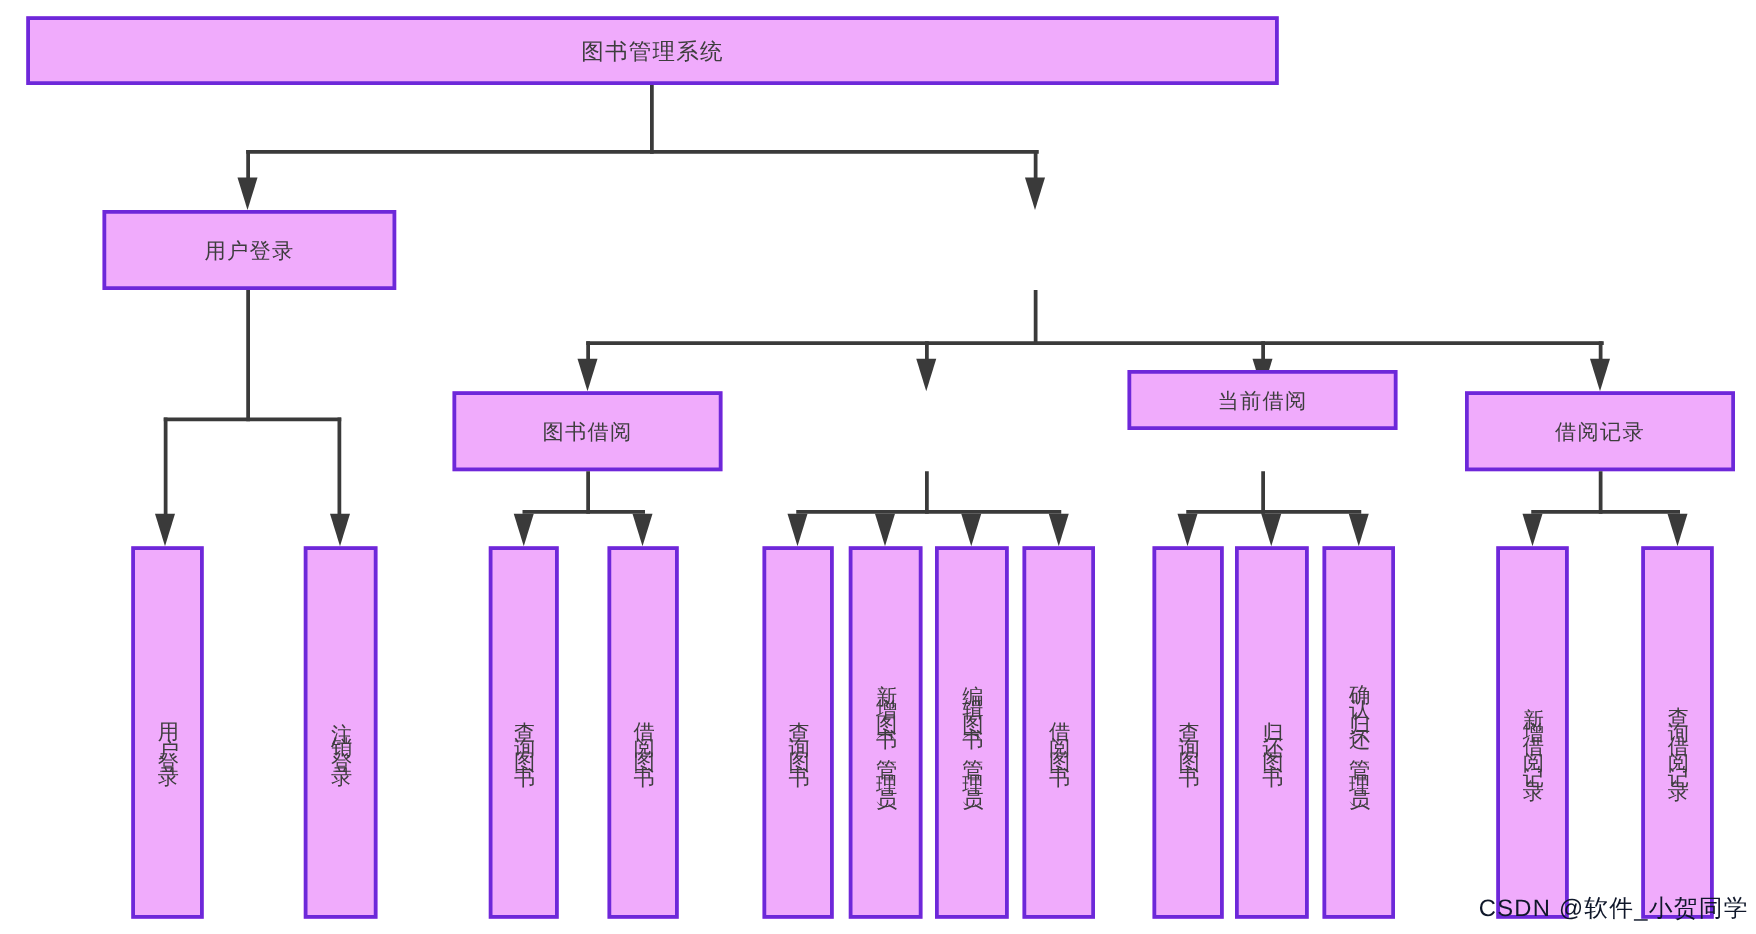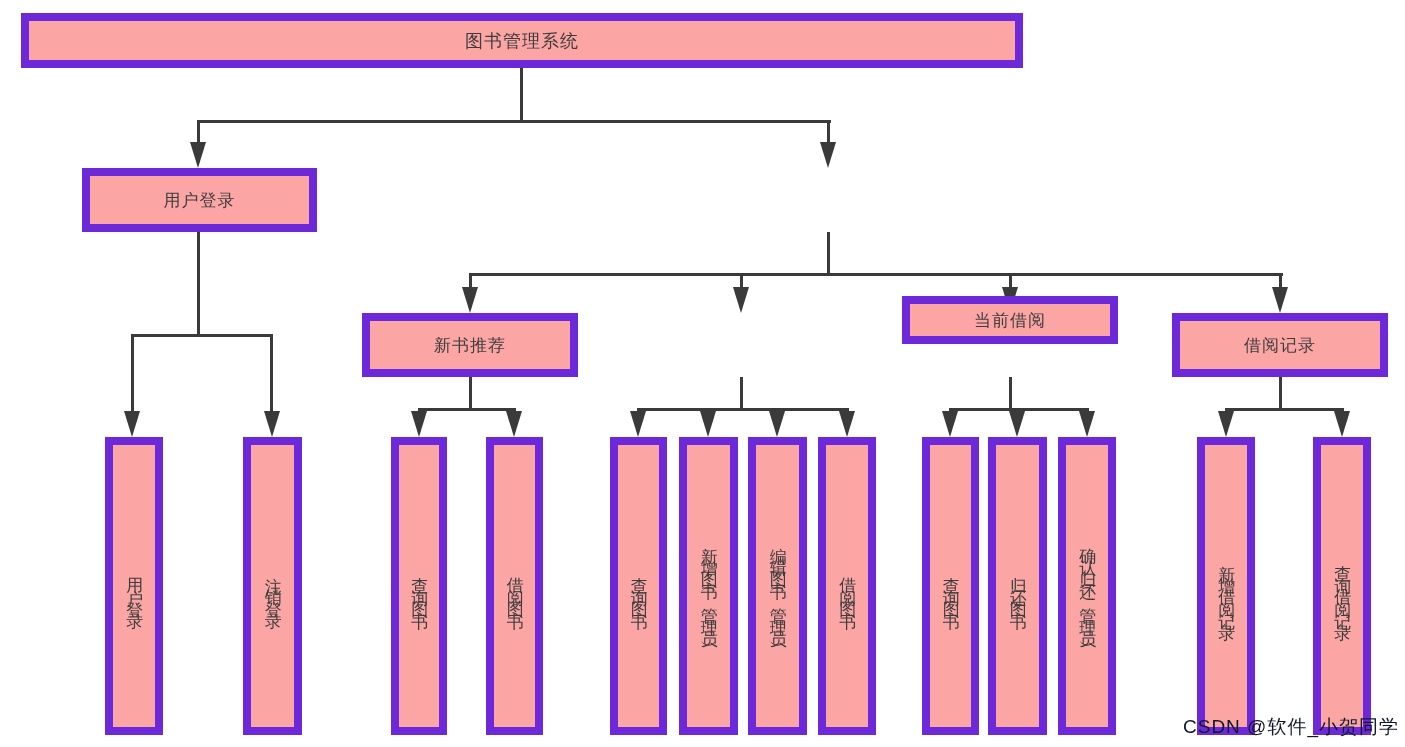--- a/index.html
+++ b/index.html
@@ -6,22 +6,22 @@
   #canvas{
     position:relative;
     width:1405px;height:747px;
     background:#fff;
     font-family:"Liberation Sans", sans-serif;
     overflow:hidden;
   }
   .box{
     position:absolute;
     box-sizing:border-box;
-    border:8px solid #6d28d9;
-    background:#fca5a5;
+    border:3px solid #6d28d9;
+    background:#f0abfc;
     display:flex;
     align-items:center;
     justify-content:center;
     font-size:17px;
     color:#3d3d3d;
     letter-spacing:1px;
   }
   .root-box{font-size:18px;}
   .vbox{
     writing-mode:vertical-rl;
@@ -75,21 +75,21 @@
   <div class="hline" style="left:469px;top:273px;width:814px;height:3px;"></div>
   <div class="vline" style="left:469px;top:273px;width:3px;height:20px;"></div>
   <div class="vline" style="left:740px;top:273px;width:3px;height:20px;"></div>
   <div class="vline" style="left:1009px;top:273px;width:3px;height:20px;"></div>
   <div class="vline" style="left:1279px;top:273px;width:3px;height:20px;"></div>
   <div class="arrow" style="left:462px;top:287px;"></div>
   <div class="arrow" style="left:733px;top:287px;"></div>
   <div class="arrow" style="left:1002px;top:287px;"></div>
   <div class="arrow" style="left:1272px;top:287px;"></div>
 
-  <div class="box" style="left:362px;top:313px;width:216px;height:64px;">新书推荐</div>
+  <div class="box" style="left:362px;top:313px;width:216px;height:64px;">图书借阅</div>
   <div class="box" style="left:902px;top:296px;width:216px;height:48px;">当前借阅</div>
   <div class="box" style="left:1172px;top:313px;width:216px;height:64px;">借阅记录</div>
 
   <div class="vline" style="left:469px;top:377px;width:3px;height:34px;"></div>
   <div class="hline" style="left:418px;top:408px;width:98px;height:3px;"></div>
   <div class="arrow" style="left:411px;top:411px;"></div>
   <div class="arrow" style="left:506px;top:411px;"></div>
 
   <div class="vline" style="left:740px;top:377px;width:3px;height:34px;"></div>
   <div class="hline" style="left:637px;top:408px;width:212px;height:3px;"></div>

